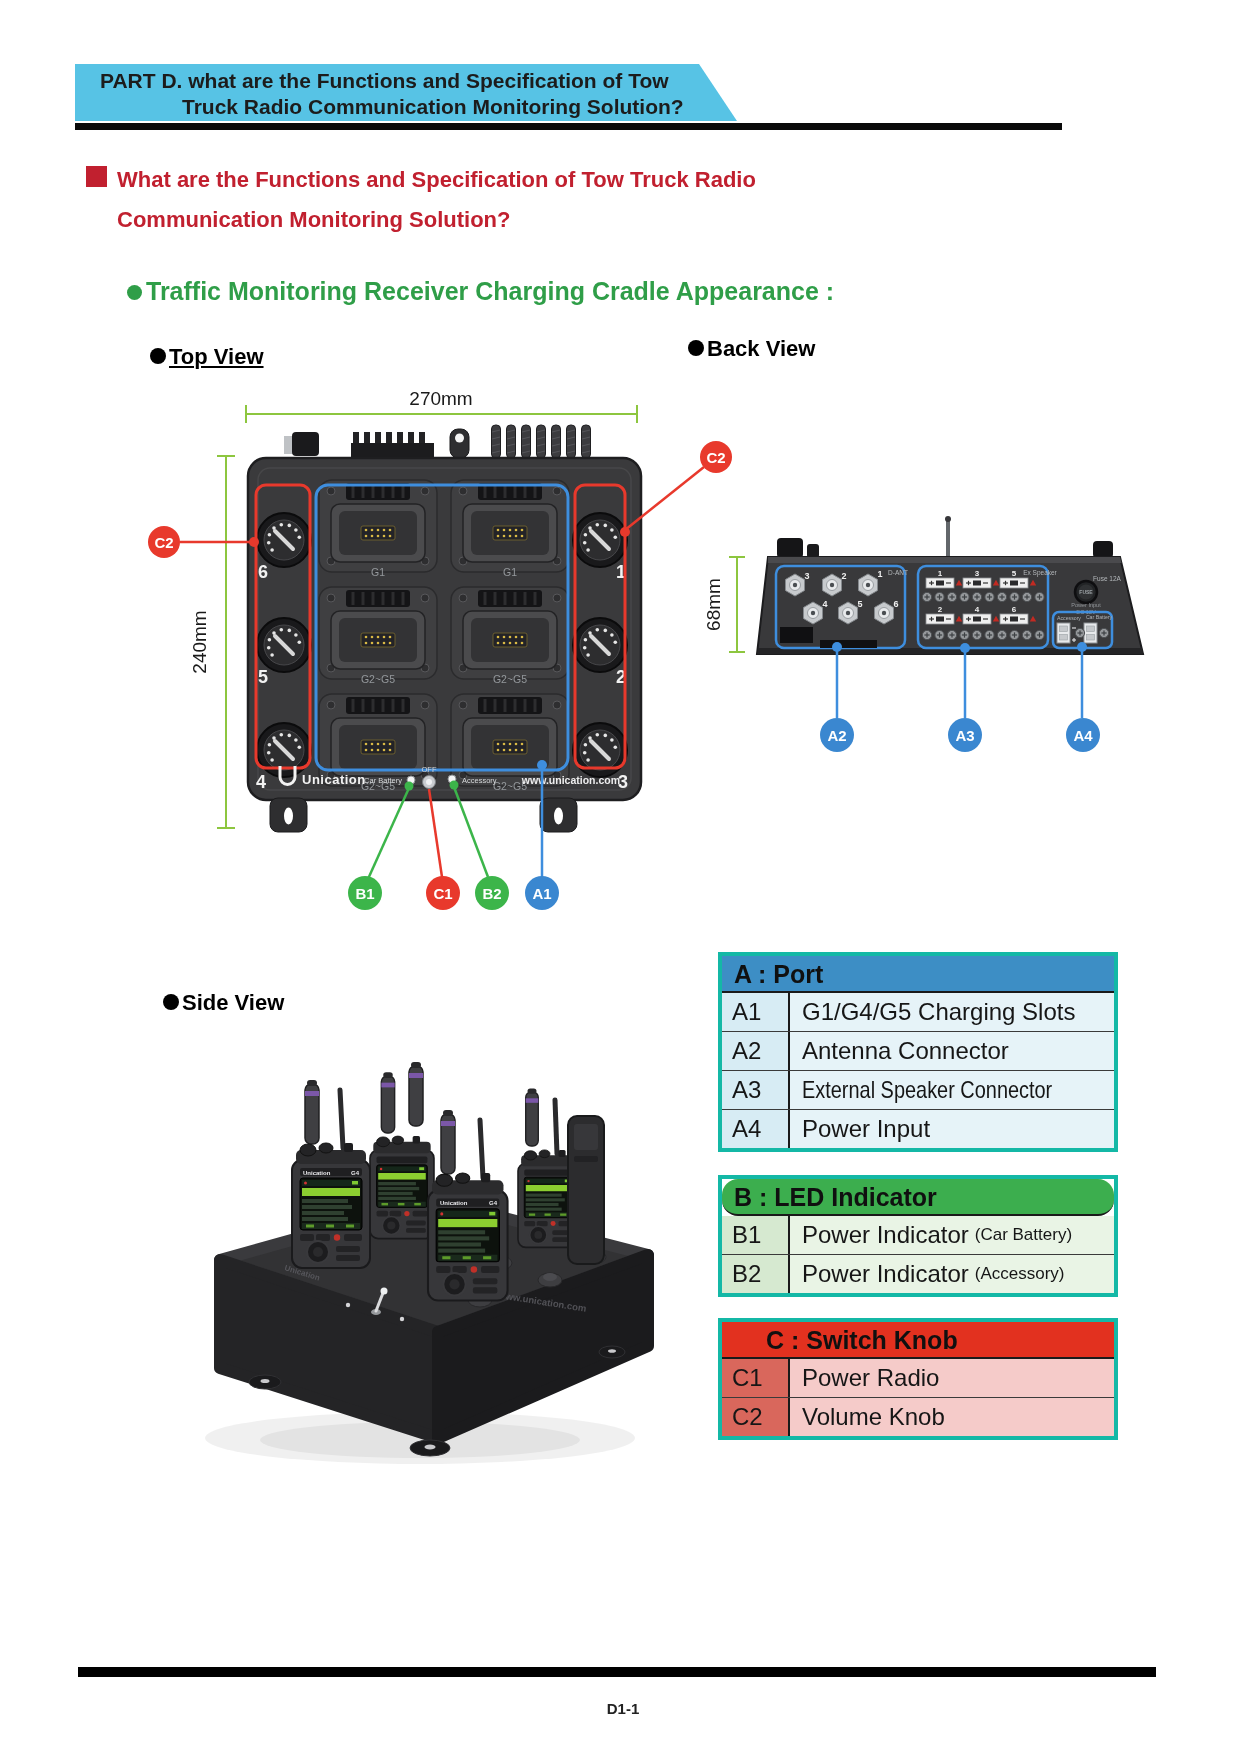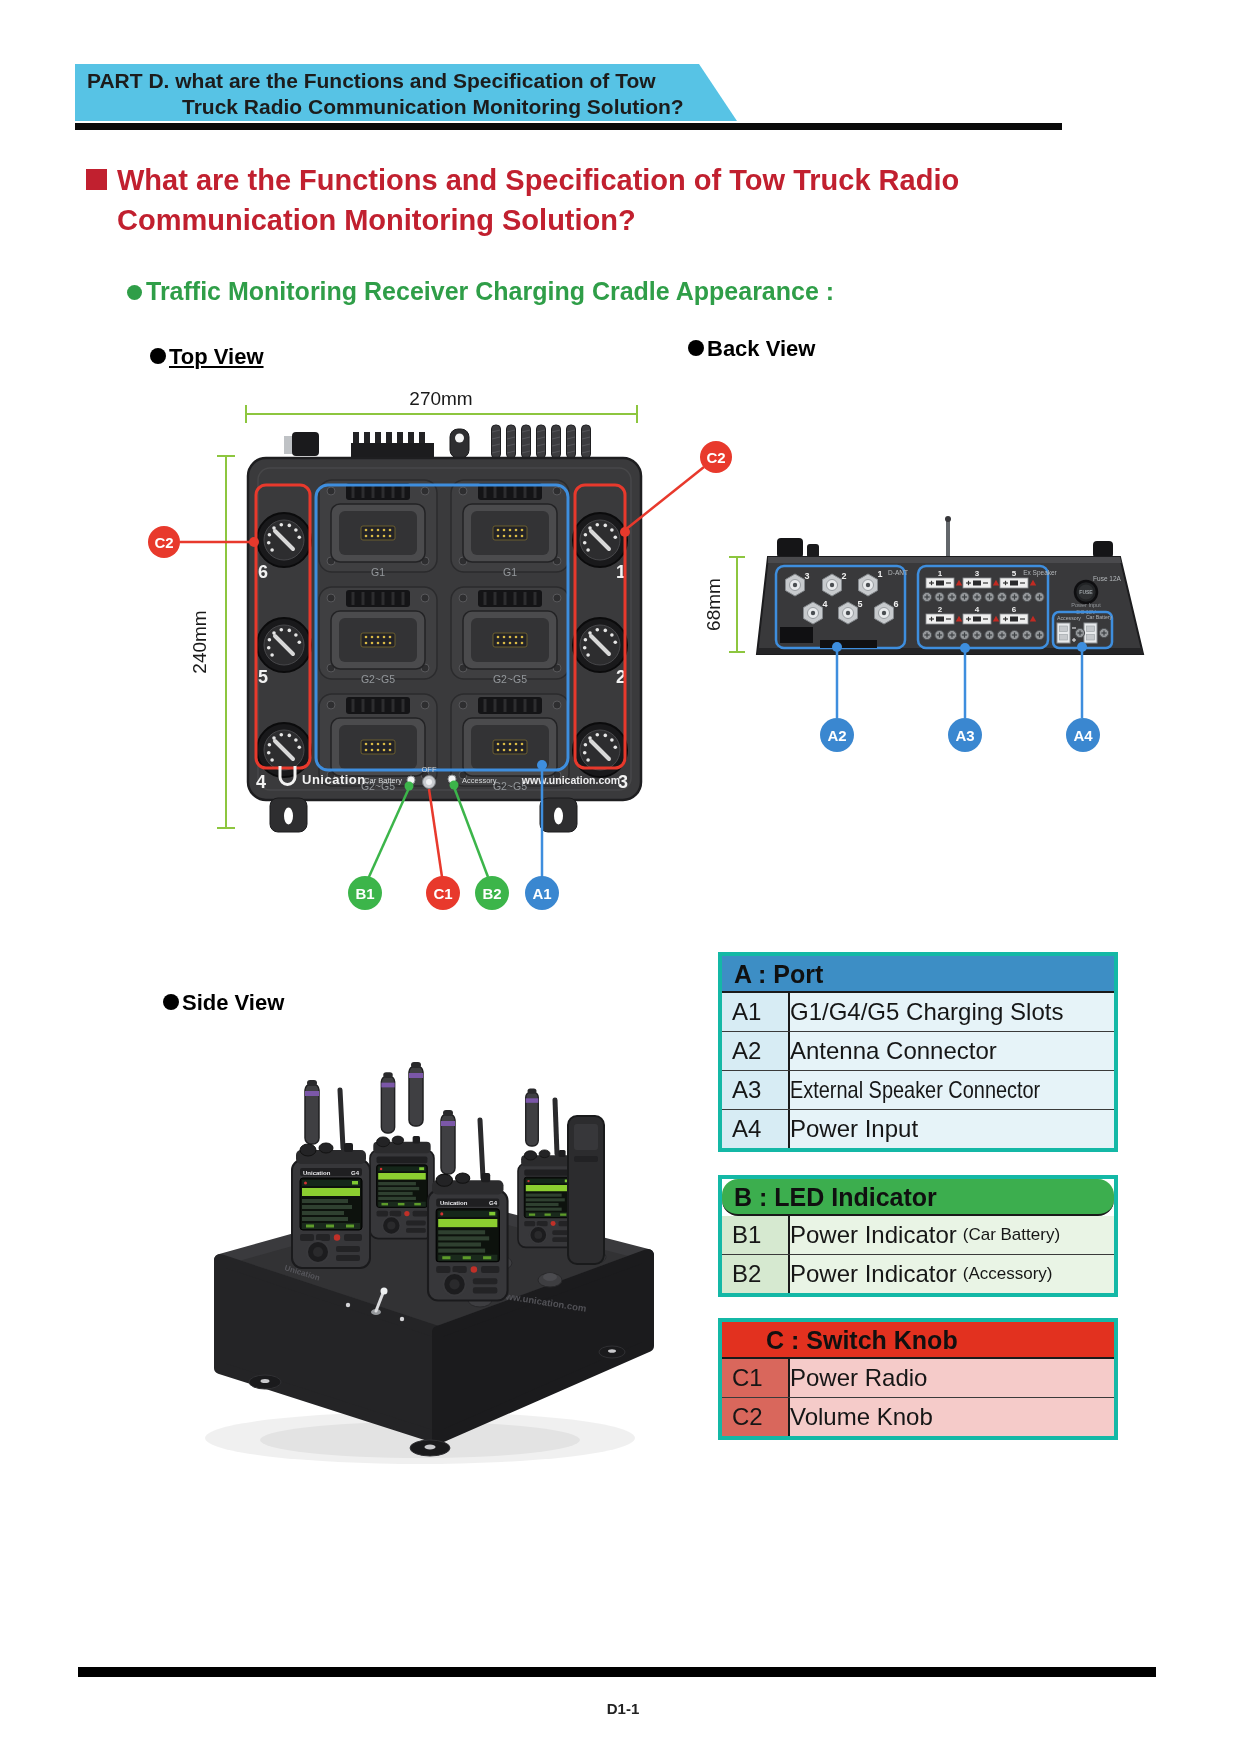--- a/index.html
+++ b/index.html
@@ -4,42 +4,42 @@
 <style>
   html,body{margin:0;padding:0;background:#e9e9e9;}
   .page{position:relative;width:1240px;height:1754px;background:#ffffff;
         font-family:"Liberation Sans",sans-serif;color:#111;overflow:hidden;margin:0 auto;}
   .abs{position:absolute;}
 
   
   .banner{left:75px;top:64px;width:662px;height:57px;background:#57c3e5;
           clip-path:polygon(0 0,624px 0,100% 100%,0 100%);
           color:#1c1c1c;font-weight:bold;font-size:21px;line-height:26px;padding-top:4px;box-sizing:border-box;}
-  .banner .l1{margin-left:12px;}
+  .banner .l1{margin-left:25px;}
   .banner .l2{margin-left:107px;}
   .rule{left:75px;top:123px;width:987px;height:7px;background:#0a0a0a;}
 
   
-  .heading{left:86px;top:160px;font-size:29px;font-weight:bold;color:#c1202f;line-height:40px;}
+  .heading{left:86px;top:160px;font-size:22px;font-weight:bold;color:#c1202f;line-height:40px;}
   .sq{display:inline-block;width:21px;height:21px;background:#c1202f;margin-right:10px;}
   .hl2{margin-left:31px;}
   .subheading{left:127px;top:277px;font-size:25px;font-weight:bold;color:#2f9e48;}
   .bullet{display:inline-block;width:15px;height:15px;border-radius:50%;background:currentColor;margin-right:4px;}
   .view-label{font-size:22px;font-weight:bold;color:#000;}
   .view-label .bullet{width:16px;height:16px;margin-right:3px;}
 
   
   .spec-table{left:718px;width:400px;border:4px solid #14b8a6;box-sizing:border-box;background:#fff;}
   .t-header{height:37px;line-height:37px;padding-left:12px;font-size:25px;font-weight:bold;color:#101010;
             border-bottom:2px solid #1a1a1a;box-sizing:border-box;}
   .t-row{display:flex;height:38px;}
   .t-row + .t-row{border-top:1px solid #3a3a3a;}
   .t-key{width:68px;padding-left:10px;display:flex;align-items:center;font-size:24px;color:#161616;
          border-right:2px solid #1a1a1a;box-sizing:border-box;}
-  .t-val{flex:1;display:flex;align-items:center;font-size:24px;color:#161616;white-space:nowrap;}
+  .t-val{flex:1;display:flex;align-items:center;padding-left:12px;font-size:24px;color:#161616;white-space:nowrap;}
   .t-note{font-size:17px;margin-left:6px;}
   .condensed{transform:scaleX(.83);transform-origin:left center;}
   .tbl-a .t-header{background:#3d8ec5;}
   .tbl-a .t-key{background:#d7ecf4;}
   .tbl-a .t-val{background:#e6f3f8;}
   .tbl-b .t-header{background:#3cae4e;border-radius:16px;}
   .tbl-b .t-key{background:#d6e9d0;}
   .tbl-b .t-val{background:#e9f4e5;}
   .tbl-c .t-header{background:#e2311f;padding-left:44px;}
   .tbl-c .t-key{background:#d9675c;}

